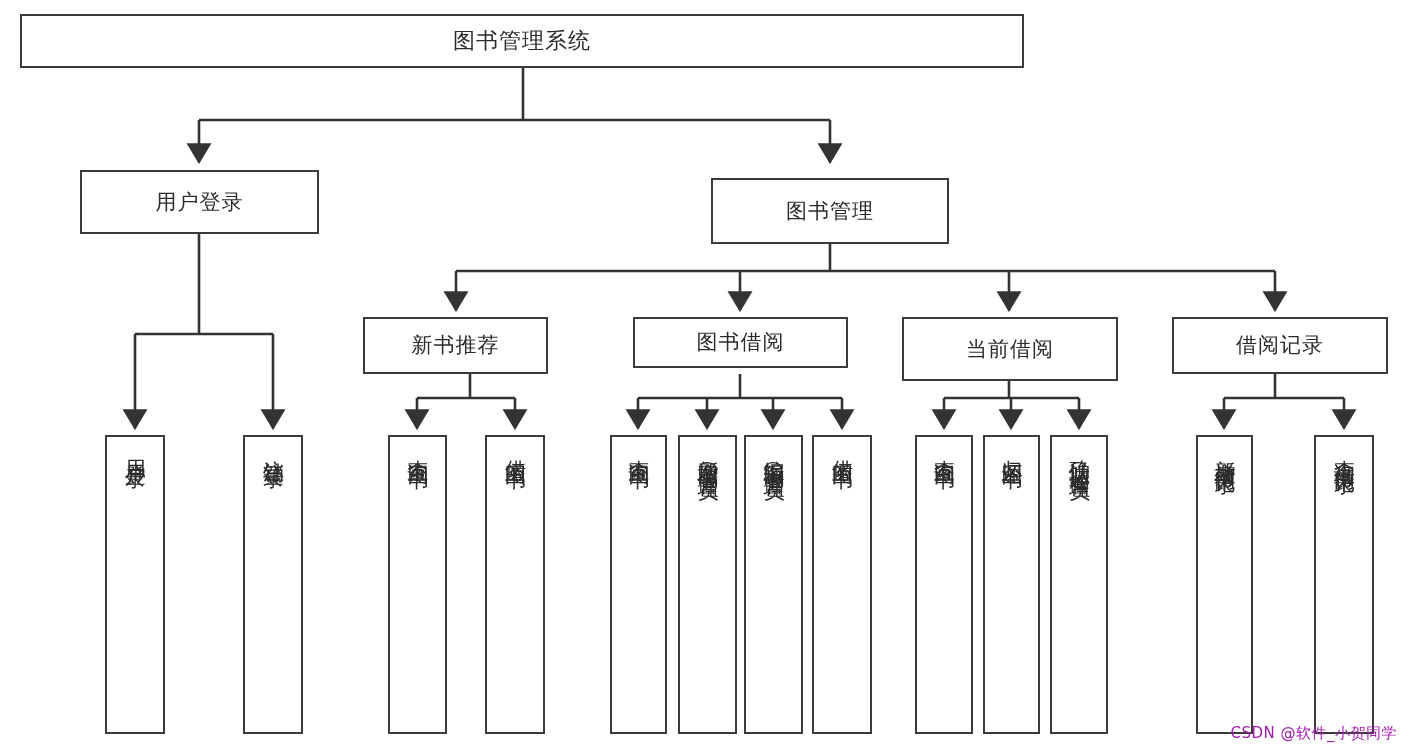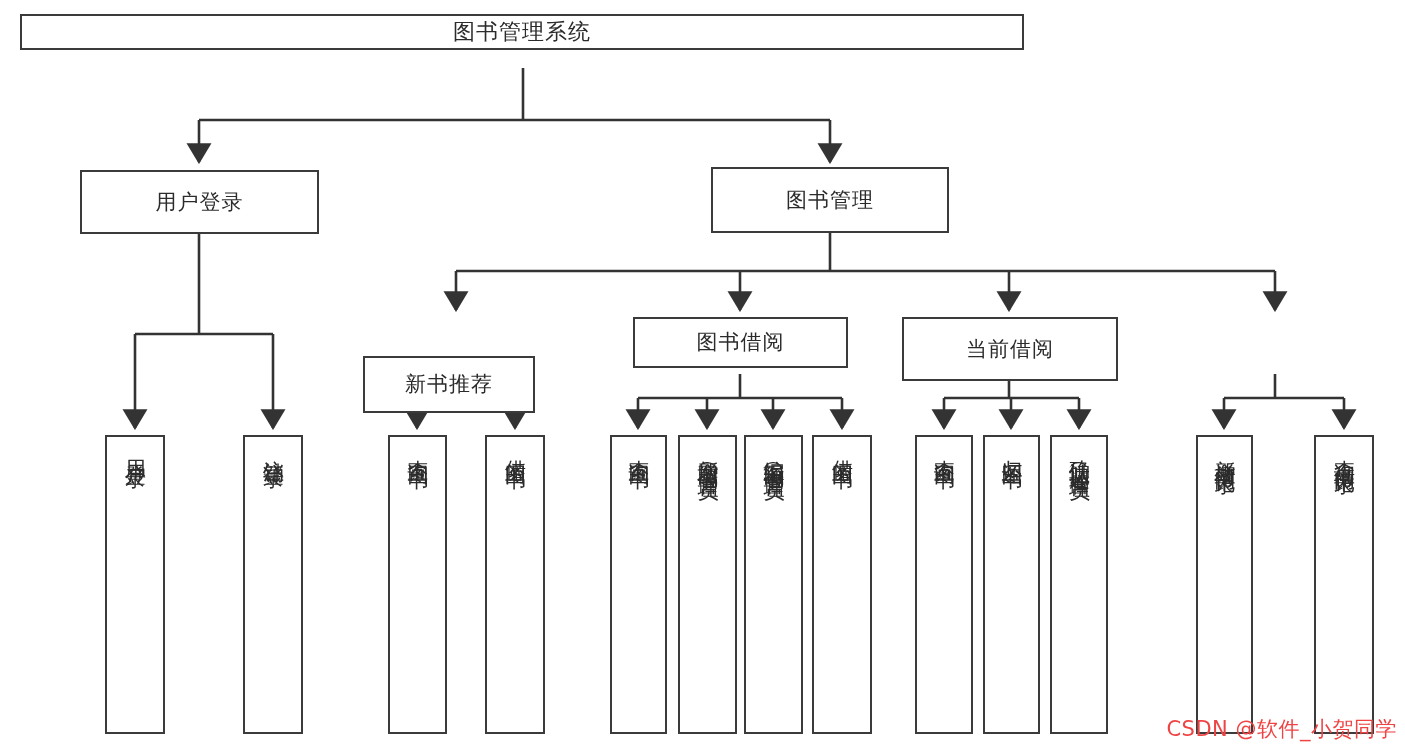--- a/index.html
+++ b/index.html
@@ -51,22 +51,22 @@
   }
   .node.vertical {
     align-items: flex-start;
     padding-top: 6px;
   }
   .node.root .label { font-size: 22px; }
   .watermark {
     position: absolute;
     right: 8px;
     bottom: 4px;
-    color: #ef4444;
-    font-size: 21px;
+    color: #a21caf;
+    font-size: 15px;
     letter-spacing: 0.5px;
     z-index: 9;
     white-space: nowrap;
   }
 </style>
 </head>
 <body>
 
 <div id="canvas">
 
@@ -113,39 +113,42 @@
       <path d="M1011,398 L1011,428" marker-end="url(#arrow)"></path>
       <path d="M1079,398 L1079,428" marker-end="url(#arrow)"></path>
 
       <path d="M1275,374 L1275,398"></path>
       <path d="M1224,398 L1344,398"></path>
       <path d="M1224,398 L1224,428" marker-end="url(#arrow)"></path>
       <path d="M1344,398 L1344,428" marker-end="url(#arrow)"></path>
     </g>
   </svg>
 
-  <div class="node root" style="left:20px; top:14px; width:1004px; height:36px;">
+  <div class="node root" style="left:20px; top:14px; width:1004px; height:54px;">
     <span class="label">图书管理系统</span>
   </div>
 
   <div class="node" style="left:80px; top:170px; width:239px; height:64px;">
     <span class="label">用户登录</span>
   </div>
-  <div class="node" style="left:711px; top:167px; width:238px; height:66px;">
+  <div class="node" style="left:711px; top:178px; width:238px; height:66px;">
     <span class="label">图书管理</span>
   </div>
 
-  <div class="node" style="left:363px; top:317px; width:172px; height:57px;margin-top:39px;">
+  <div class="node" style="left:363px; top:317px; width:185px; height:57px;">
     <span class="label">新书推荐</span>
   </div>
   <div class="node" style="left:633px; top:317px; width:215px; height:51px;">
     <span class="label">图书借阅</span>
   </div>
   <div class="node" style="left:902px; top:317px; width:216px; height:64px;">
     <span class="label">当前借阅</span>
+  </div>
+  <div class="node" style="left:1172px; top:317px; width:216px; height:57px;">
+    <span class="label">借阅记录</span>
   </div>
 
   <div class="node vertical" style="left:105px; top:435px; width:60px; height:299px;">
     <span class="label">用户登录</span>
   </div>
   <div class="node vertical" style="left:243px; top:435px; width:60px; height:299px;">
     <span class="label">注销登录</span>
   </div>
 
   <div class="node vertical" style="left:388px; top:435px; width:59px; height:299px;">

